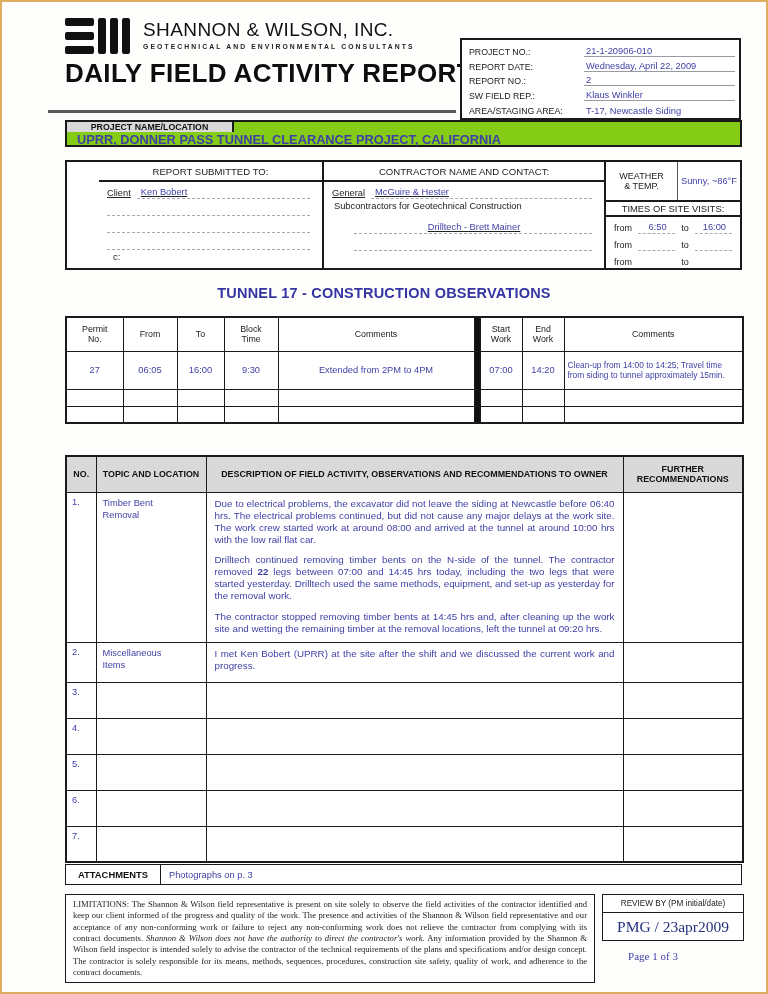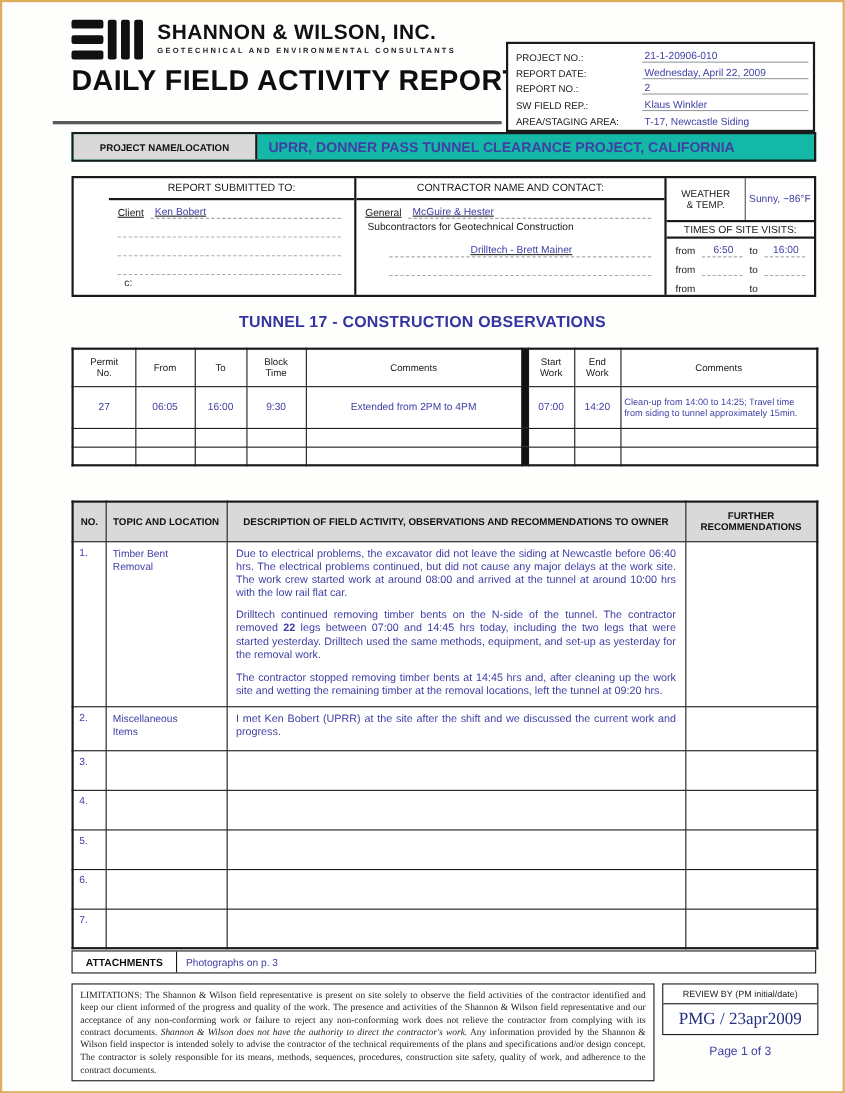--- a/index.html
+++ b/index.html
@@ -9,35 +9,35 @@
           border:2px solid #dcae5e; overflow:hidden; }
   .blue { color:#3f3fa6; }
 
   
   .logo-row { position:absolute; left:63px; top:16px; display:flex; align-items:flex-start; }
   .logo { display:flex; margin-right:9px; }
   .logo-s { display:flex; flex-direction:column; justify-content:space-between; height:36px; margin-right:4px; }
   .logo-s span { width:29px; height:8px; background:#111; border-radius:2px; }
   .logo-w { display:flex; height:36px; }
   .logo-w span { width:8px; height:36px; background:#111; border-radius:2px; margin-right:4px; }
-  .company-name { font-size:19px; font-weight:bold; letter-spacing:.4px; color:#111; line-height:1; margin-top:2px;}
+  .company-name { font-size:19px; font-weight:normal; letter-spacing:.4px; color:#111; line-height:1; margin-top:2px;}
   .tagline { font-size:6.8px; font-weight:bold; letter-spacing:2.1px; color:#222; margin-top:4px; }
   .report-title { position:absolute; left:63px; top:56px; font-size:26px; font-weight:800; letter-spacing:.4px; color:#0e0e0e; }
   .title-rule { position:absolute; left:46px; top:108px; width:408px; height:3px; background:#5a5a5a; }
 
   .info-box { position:absolute; left:458px; top:36px; width:281px; height:82px;
               border:2px solid #1a1a1a; display:flex; flex-direction:column; justify-content:space-around;
               padding:2px 4px; background:#fff; }
   .info-row { display:flex; align-items:flex-end; font-size:8.8px; color:#1a1a1a; height:15px; }
   .info-label { width:118px; padding-left:3px; }
   .info-value { flex:1; border-bottom:1px solid #9a9aa4; font-size:9.3px; padding-left:2px; }
   .info-row:last-child .info-value { border-bottom:none; }
 
   .pn-row { position:absolute; left:63px; top:118px; width:677px; height:27px;
-            border:2px solid #1a1a1a; display:flex; background:#14b8a6; }
+            border:2px solid #1a1a1a; display:flex; background:#84cc16;flex-direction:column; }
   .pn-label { width:167px; background:#d9d9d9; border-right:2px solid #1a1a1a;
               display:flex; align-items:center; justify-content:center;
               font-size:8.8px; font-weight:bold; color:#111; }
   .pn-value { flex:1; display:flex; align-items:center; padding-left:10px;
               font-size:12.8px; font-weight:bold; }
 
   
   .mid { position:absolute; left:63px; top:158px; width:677px; height:110px;
          border:2px solid #1a1a1a; display:flex; background:#fff; }
   .mid-col { display:flex; flex-direction:column; }
@@ -104,22 +104,22 @@
   
   .limitations { position:absolute; left:63px; top:892px; width:530px;
                  border:1.2px solid #1a1a1a; padding:4px 7px;
                  font-family:"Liberation Serif", serif; font-size:8.6px; line-height:1.32;
                  text-align:justify; color:#1c1c1c; background:#fff; }
   .review-box { position:absolute; left:600px; top:892px; width:142px; border:1.2px solid #1a1a1a; background:#fff; }
   .review-label { height:18px; border-bottom:1.2px solid #1a1a1a; display:flex; align-items:center;
                   justify-content:center; font-size:8.2px; color:#1a1a1a; }
   .review-value { height:27px; display:flex; align-items:center; justify-content:center;
                   font-family:"Liberation Serif", serif; font-size:15.5px; color:#24307e; }
-  .page-num { position:absolute; left:600px; top:948px; width:142px; text-align:center;
-              font-size:11px; color:#3f3fa6; }
+  .page-num { position:absolute; left:580px; top:948px; width:142px; text-align:center;
+              font-size:11px; color:#3f3fa6;font-family:Liberation Serif, serif; }
 </style>
 </head>
 <body>
 
 <div class="page">
 
   <div class="logo-row">
     <div class="logo">
       <div class="logo-s">
           <span></span>

